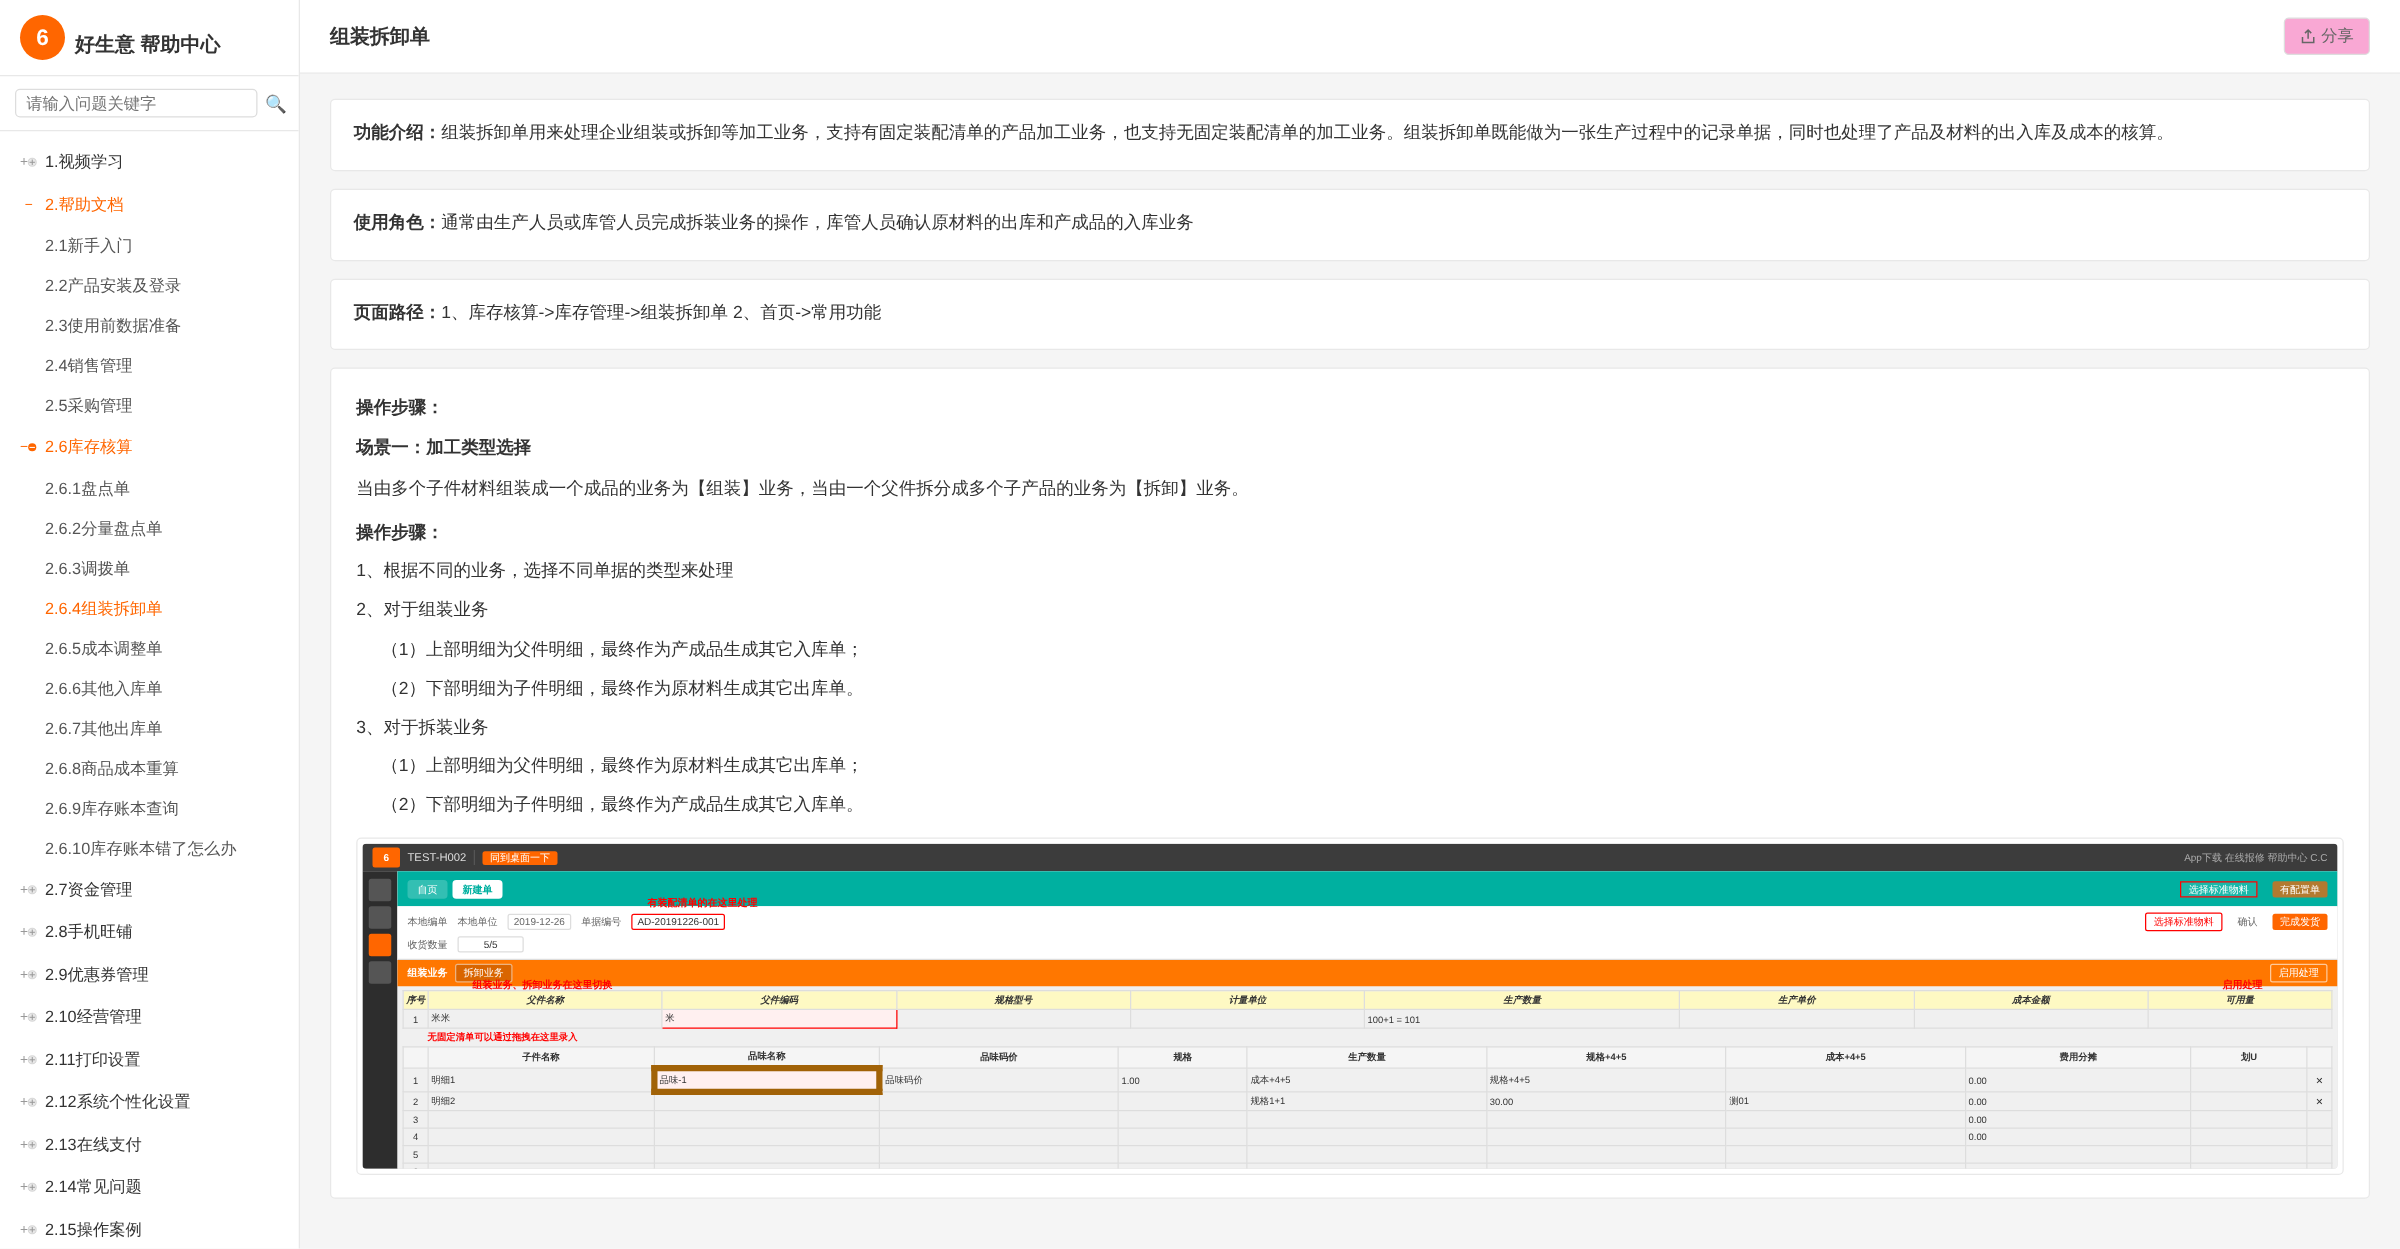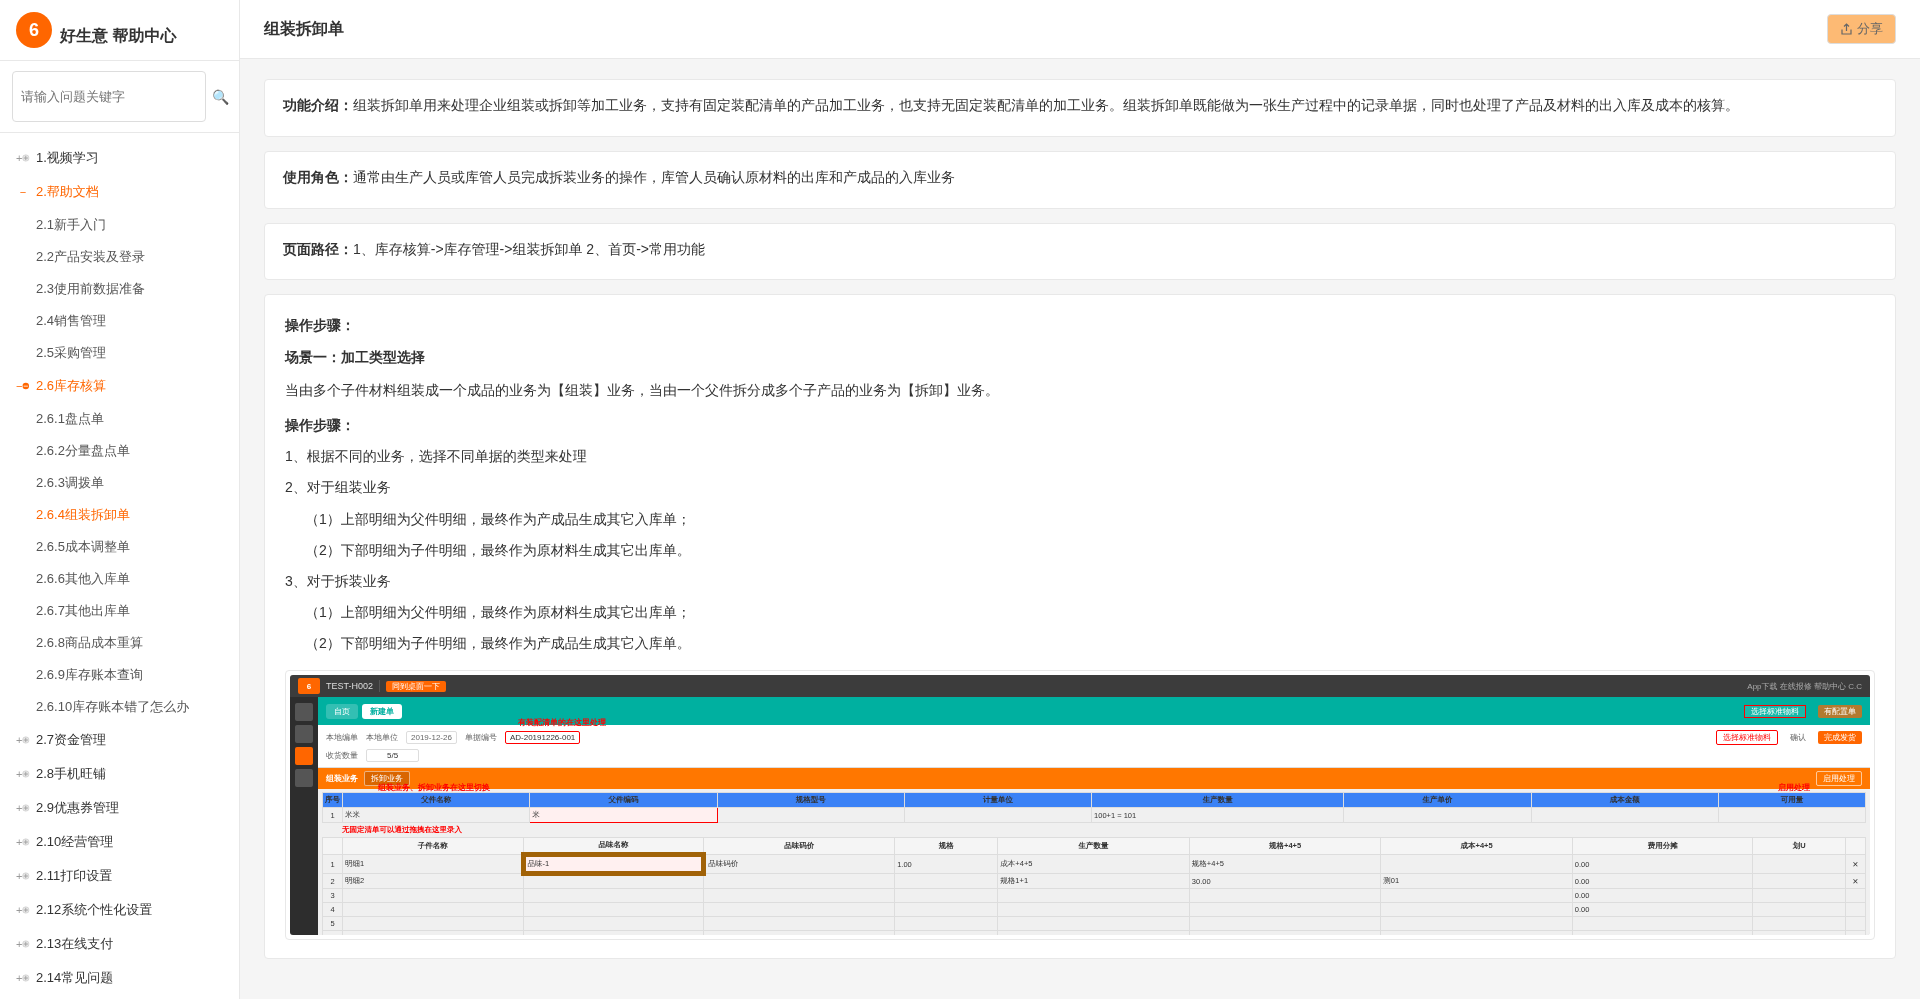--- a/index.html
+++ b/index.html
@@ -44,21 +44,21 @@
     .sidebar-search {
       padding: 10px 12px;
       border-bottom: 1px solid #e8e8e8;
       display: flex;
       align-items: center;
     }
     .sidebar-search input {
       flex: 1;
       border: 1px solid #ddd;
       border-radius: 4px;
-      padding: 17px 8px;
+      padding: 3px 8px;
       font-size: 13px;
       outline: none;
       color: #b91c1c;
     }
     .sidebar-search .search-btn {
       margin-left: 6px;
       cursor: pointer;
       color: #999;
     }
     .sidebar-nav {
@@ -119,21 +119,21 @@
     .share-btn {
       display: flex;
       align-items: center;
       gap: 4px;
       color: #666;
       font-size: 13px;
       cursor: pointer;
       border: 1px solid #ddd;
       padding: 5px 12px;
       border-radius: 4px;
-      background: #fdba74;
+      background: #f9a8d4;
     }
     .main-content {
       flex: 1;
       overflow-y: auto;
       padding: 20px 24px;
     }
     .info-box {
       background: #fff;
       border: 1px solid #e8e8e8;
       border-radius: 4px;
@@ -415,21 +415,21 @@
                 <div style="position:absolute; top:14px; left:60px; color:red; font-size:8px; font-weight:bold;">组装业务、拆卸业务在这里切换</div>
                 <div style="flex:1;"></div>
                 <span style="font-size:8px; color:white; border:1px solid rgba(255,255,255,0.6); padding:1px 6px; border-radius:2px; cursor:pointer;">启用处理</span>
                 <div style="position:absolute; top:14px; right:60px; color:red; font-size:8px; font-weight:bold;">启用处理</div>
               </div>
 
               <div style="flex:1; overflow:hidden; padding:3px 4px;">
 
                 <table style="width:100%; border-collapse:collapse; font-size:7.5px; margin-bottom:2px;">
                   <thead>
-                    <tr style="background:#3b82f6;">
+                    <tr style="background:#fef9c3;font-style:italic;">
                       <th style="border:1px solid #ddd; padding:2px; width:20px;">序号</th>
                       <th style="border:1px solid #ddd; padding:2px;">父件名称</th>
                       <th style="border:1px solid #ddd; padding:2px;">父件编码</th>
                       <th style="border:1px solid #ddd; padding:2px;">规格型号</th>
                       <th style="border:1px solid #ddd; padding:2px;">计量单位</th>
                       <th style="border:1px solid #ddd; padding:2px;">生产数量</th>
                       <th style="border:1px solid #ddd; padding:2px;">生产单价</th>
                       <th style="border:1px solid #ddd; padding:2px;">成本金额</th>
                       <th style="border:1px solid #ddd; padding:2px;">可用量</th>
                     </tr>

